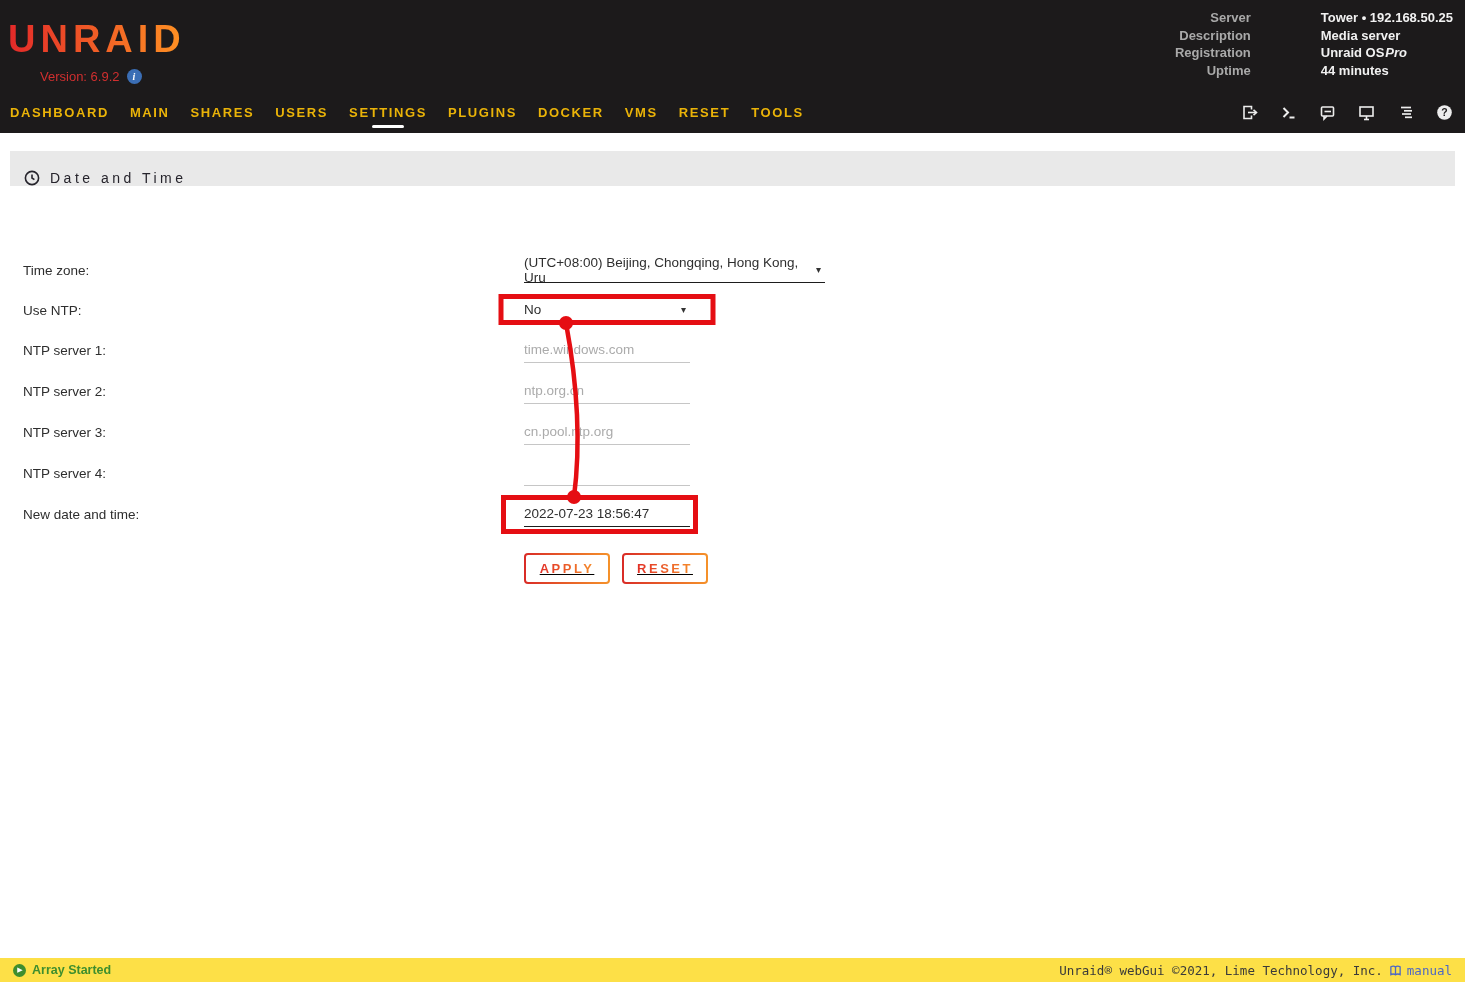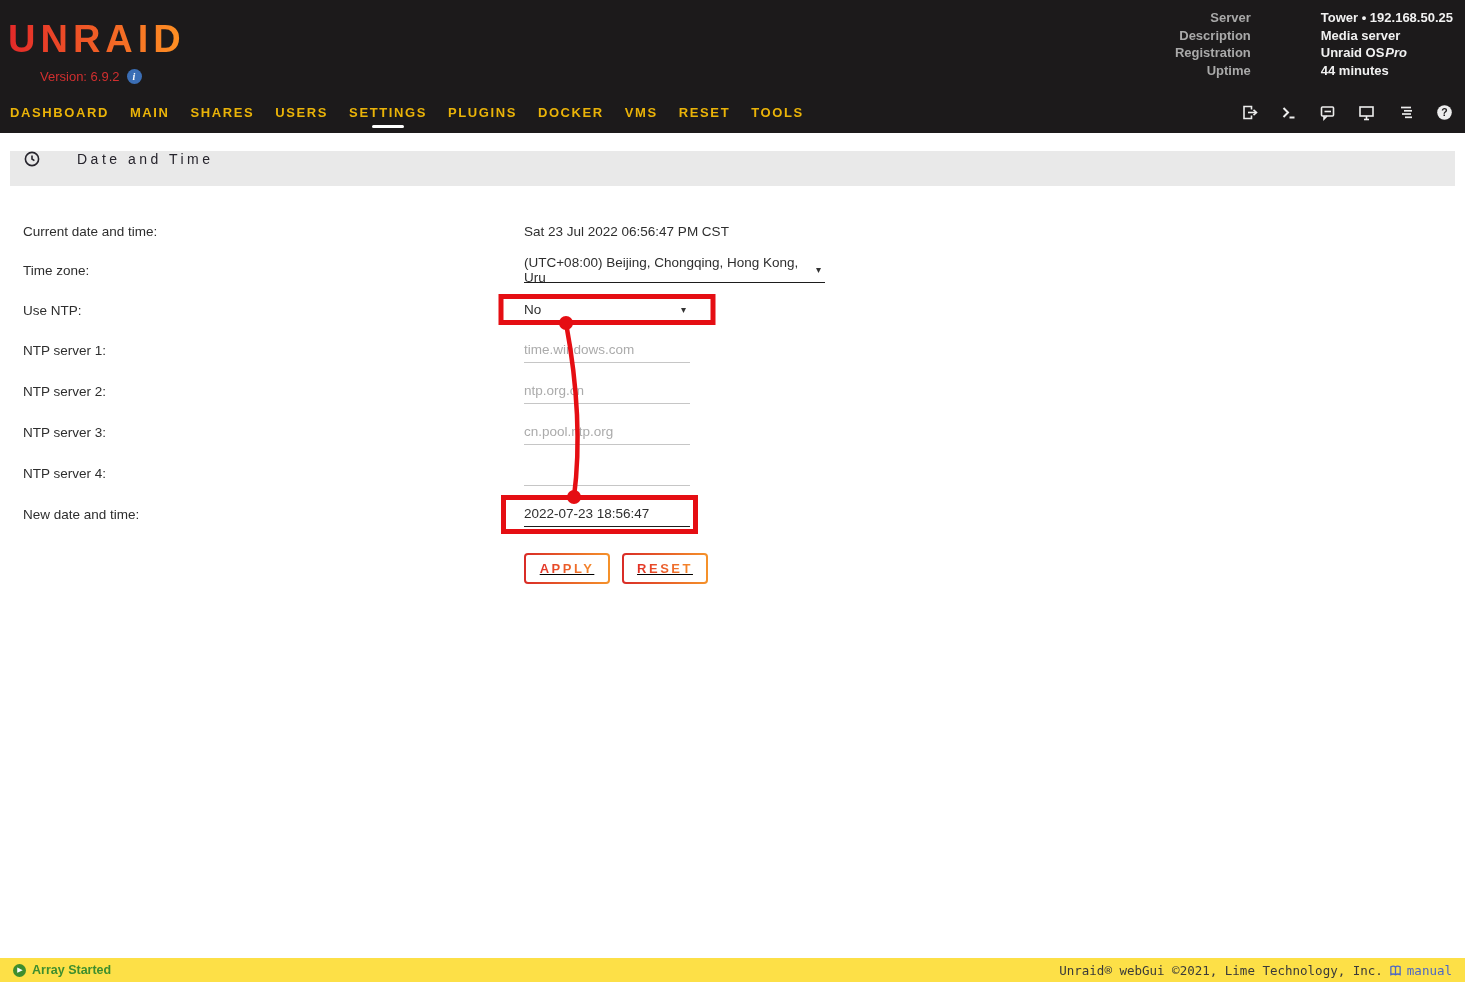--- a/index.html
+++ b/index.html
@@ -27,21 +27,21 @@
   .nav-item{color:#eab308;font-size:13px;font-weight:bold;letter-spacing:1.6px;margin-right:21px;
             position:relative;cursor:pointer;white-space:nowrap;}
   .nav-item.active::after{content:"";position:absolute;left:50%;transform:translateX(-50%);
             bottom:-8px;width:32px;height:3px;background:#fff;border-radius:2px;}
   .nav-icons{margin-left:auto;display:flex;align-items:center;gap:21px;}
   .nav-icon{width:18px;height:18px;display:flex;align-items:center;justify-content:center;cursor:pointer;}
   .nav-icon svg{display:block;}
 
   
   .section-header{position:absolute;top:151px;left:10px;right:10px;height:35px;background:#e9e9e9;
-                  display:flex;align-items:flex-start;padding-left:14px;box-sizing:border-box;gap:27px;}
+                  display:flex;align-items:flex-end;padding-left:14px;box-sizing:border-box;}
   .section-title{color:#26242c;font-size:14px;letter-spacing:3.5px;margin-left:10px;}
 
   
   .row{position:absolute;left:0;width:100%;height:26px;}
   .r1{top:218px}.r2{top:257px}.r3{top:297px}.r4{top:337px}.r5{top:378px}.r6{top:419px}.r7{top:460px}.r8{top:501px}
   .flabel{position:absolute;left:23px;top:0;height:26px;display:flex;align-items:center;
           font-size:13.5px;color:#2e2e2e;}
   .fvalue{position:absolute;left:524px;top:0;height:26px;display:flex;align-items:center;
           font-size:13.5px;color:#2e2e2e;}
   .field{position:absolute;left:524px;top:0;height:26px;box-sizing:border-box;display:flex;
@@ -163,24 +163,20 @@
   </div>
 
   <div class="section-header">
     <svg width="16" height="16" viewBox="0 0 16 16" fill="none" stroke="#26242c" stroke-width="1.6">
       <circle cx="8" cy="8" r="6.6"></circle>
         <path d="M8 4.5V8l2.4 1.6"></path>
     </svg>
     <span class="section-title">Date and Time</span>
   </div>
 
-  <div class="row r1">
-    <div class="flabel">Current date and time:</div>
-    <div class="fvalue">Sat 23 Jul 2022 06:56:47 PM CST</div>
-  </div>
 
   <div class="row r2">
     <div class="flabel">Time zone:</div>
     <div class="field select w300 underline-dark">
       <span>(UTC+08:00) Beijing, Chongqing, Hong Kong, Uru</span>
       <span class="caret">▾</span>
     </div>
   </div>
 
   <div class="row r3">

